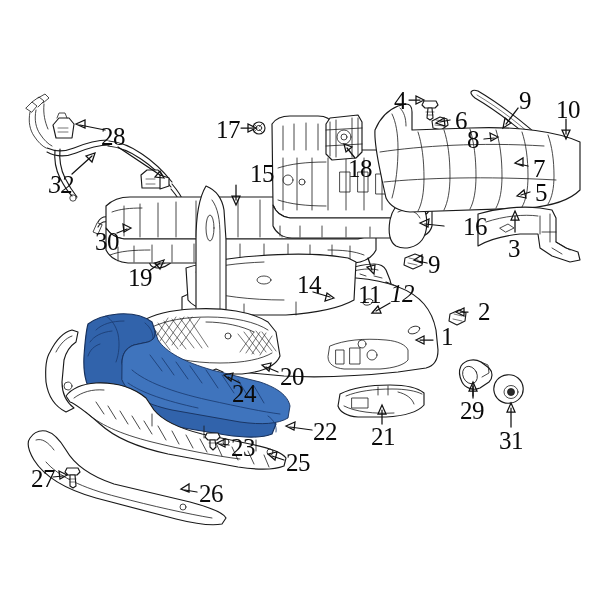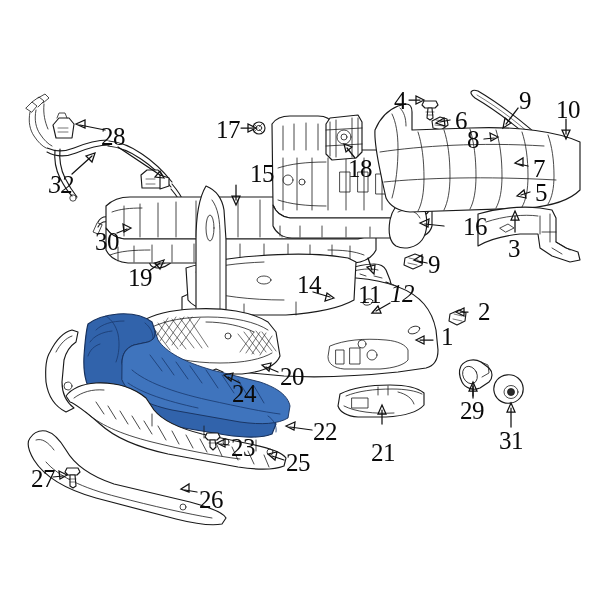--- a/index.html
+++ b/index.html
@@ -565,26 +565,26 @@
   <div class="callout" style="left:358px;top:238px;margin-top:44px;">11</div>
   <div class="callout" style="left:390px;top:281px;font-style:italic;">12</div>
   <div class="callout" style="left:297px;top:272px;">14</div>
   <div class="callout" style="left:428px;top:252px;">9</div>
   <div class="callout" style="left:226px;top:161px;margin-left:24px;">15</div>
   <div class="callout" style="left:447px;top:214px;margin-left:16px;">16</div>
   <div class="callout" style="left:216px;top:117px;text-align:right;">17</div>
   <div class="callout" style="left:348px;top:156px;">18</div>
   <div class="callout" style="left:128px;top:265px;">19</div>
   <div class="callout" style="left:280px;top:364px;">20</div>
-  <div class="callout" style="left:371px;top:440px;">21</div>
+  <div class="callout" style="left:371px;top:424px;">21</div>
   <div class="callout" style="left:313px;top:419px;">22</div>
   <div class="callout" style="left:231px;top:435px;">23</div>
   <div class="callout" style="left:232px;top:381px;">24</div>
   <div class="callout" style="left:286px;top:450px;">25</div>
-  <div class="callout" style="left:199px;top:481px;margin-top:6px;">26</div>
+  <div class="callout" style="left:199px;top:481px;">26</div>
   <div class="callout" style="left:31px;top:466px;">27</div>
   <div class="callout" style="left:101px;top:124px;">28</div>
   <div class="callout" style="left:460px;top:398px;">29</div>
   <div class="callout" style="left:95px;top:229px;">30</div>
   <div class="callout" style="left:499px;top:428px;">31</div>
   <div class="callout" style="left:49px;top:172px;font-style:italic;">32</div>
 
 </div>
 
 </body></html>

